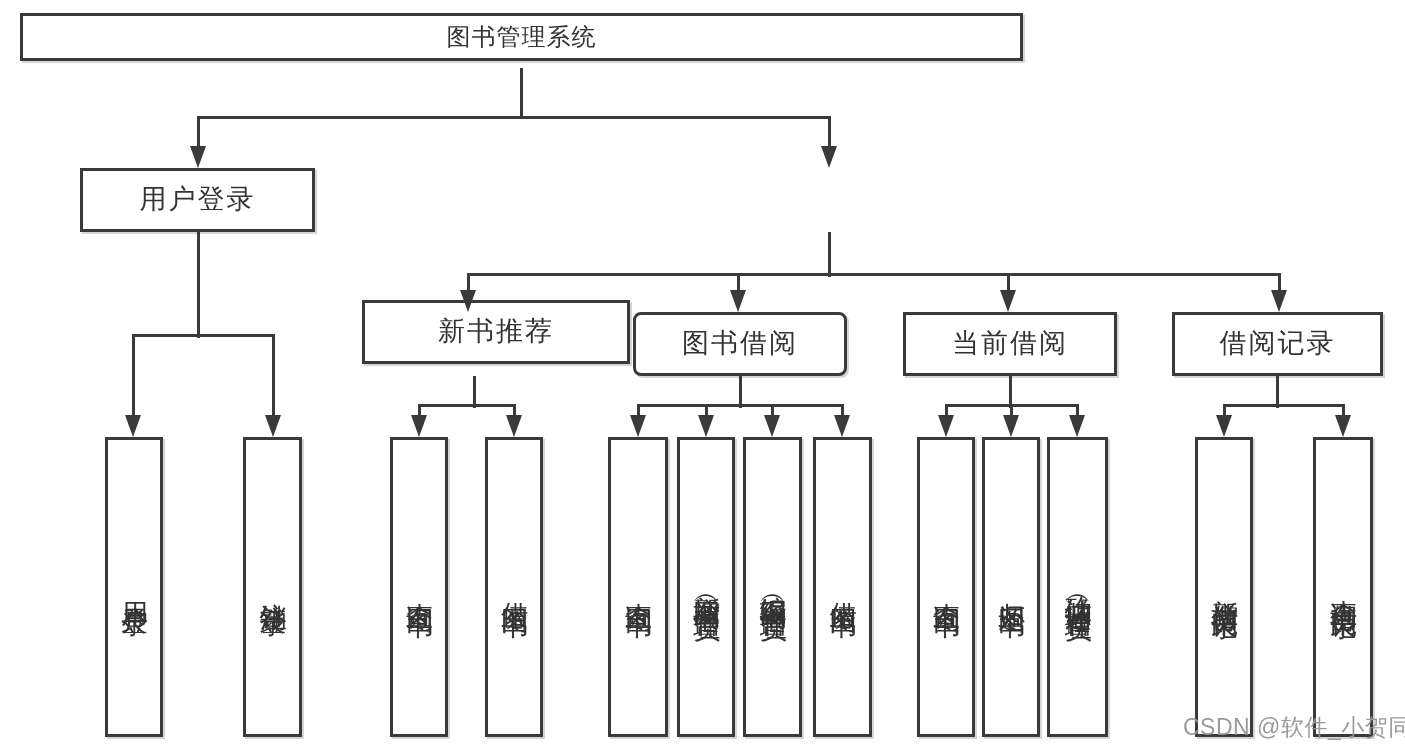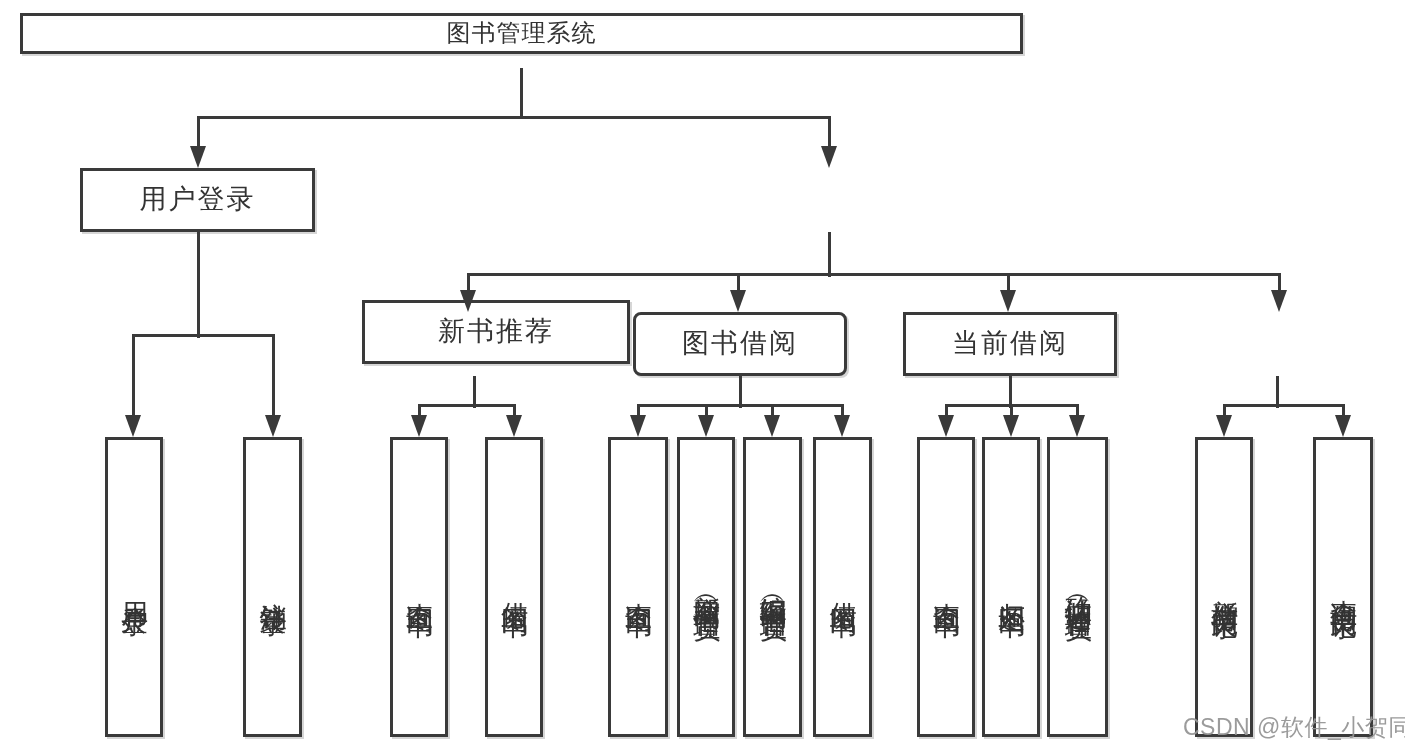--- a/index.html
+++ b/index.html
@@ -30,27 +30,28 @@
   .watermark{
     position:absolute;left:1183px;top:712px;z-index:5;
     font-size:23px;color:rgba(150,150,150,0.95);letter-spacing:0.5px;white-space:nowrap;
   }
 </style>
 </head>
 <body>
 
 <div class="stage">
 
-  <div class="box h root" style="left:20px;top:13px;width:1003px;height:41px;">图书管理系统</div>
+  <div class="box h root" style="left:20px;top:13px;width:1003px;height:48px;">图书管理系统</div>
 
   <div class="box h" style="left:80px;top:168px;width:235px;height:64px;">用户登录</div>
 
   <div class="box h" style="left:362px;top:300px;width:268px;height:64px;">新书推荐</div>
   <div class="box h" style="left:633px;top:312px;width:214px;height:64px;border-radius:8px;">图书借阅</div>
   <div class="box h" style="left:903px;top:312px;width:214px;height:64px;">当前借阅</div>
+  <div class="box h" style="left:1172px;top:312px;width:211px;height:64px;">借阅记录</div>
 
   <div class="box v" style="left:105px;top:437px;width:58px;height:300px;">用户登录</div>
   <div class="box v" style="left:243px;top:437px;width:59px;height:300px;">注销登录</div>
 
   <div class="box v" style="left:390px;top:437px;width:58px;height:300px;">查询图书</div>
   <div class="box v" style="left:485px;top:437px;width:58px;height:300px;">借阅图书</div>
 
   <div class="box v" style="left:608px;top:437px;width:60px;height:300px;">查询图书</div>
   <div class="box v" style="left:677px;top:437px;width:58px;height:300px;">新增图书（管理员）</div>
   <div class="box v" style="left:743px;top:437px;width:59px;height:300px;">编辑图书（管理员）</div>

